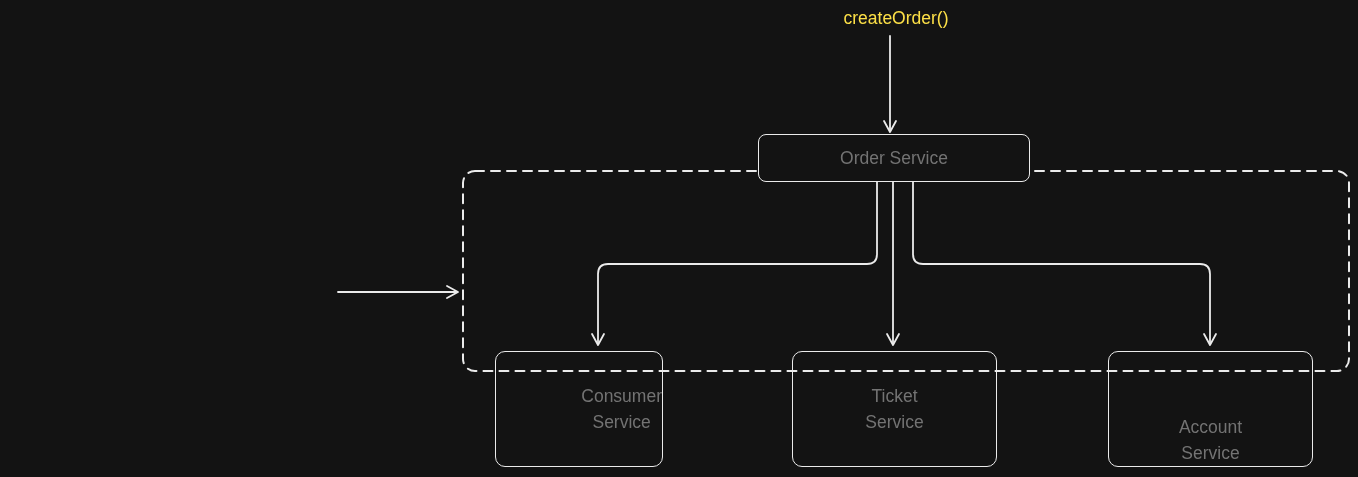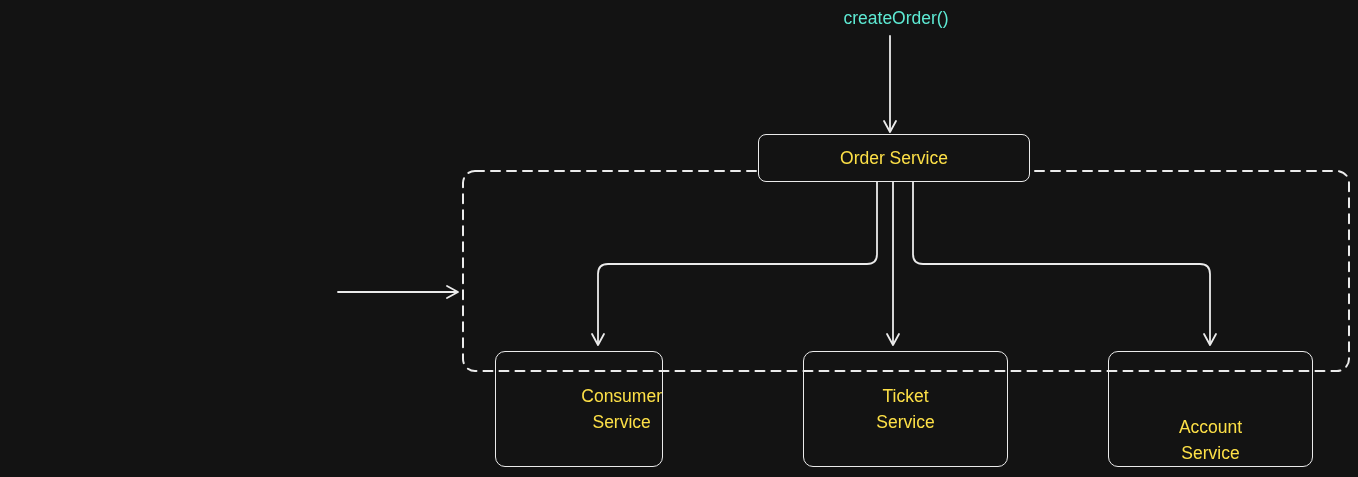--- a/index.html
+++ b/index.html
@@ -18,21 +18,21 @@
   }
   .stage svg.wires {
     position: absolute;
     left: 0; top: 0;
     width: 1358px; height: 477px;
     z-index: 1;
     pointer-events: none;
   }
   .label {
     position: absolute;
-    color: #5eead4;
+    color: #fde047;
     font-size: 17px;
     line-height: 26px;
     white-space: pre-line;
   }
   .top-label {
     left: 790px; top: 5px;
     width: 212px;
     text-align: center;
     font-size: 17.5px;
     z-index: 2;
@@ -51,36 +51,36 @@
   }
   .node {
     position: absolute;
     border: 1.6px solid #ebebeb;
     border-radius: 10px;
     background: transparent;
     display: flex;
     align-items: center;
     justify-content: center;
     text-align: center;
-    color: #fde047;
+    color: #737373;
     font-size: 17.5px;
     line-height: 26px;
     white-space: pre-line;
     box-sizing: border-box;
     z-index: 2;
   }
   .node.order {
     left: 758px; top: 134px;
     width: 272px; height: 48px;
     background: #131313; 
     border-radius: 8px;
     z-index: 3;
   }
   .node.consumer { left: 495px;  top: 351px; width: 168px; height: 116px; justify-content: flex-end; }
-  .node.ticket   { left: 792px;  top: 351px; width: 205px; height: 116px; margin-left: 11px; }
+  .node.ticket   { left: 792px;  top: 351px; width: 205px; height: 116px; }
   .node.account  { left: 1108px; top: 351px; width: 205px; height: 116px; align-items: flex-end; }
 </style>
 </head>
 <body>
 
 <div class="stage">
 
   <svg class="wires" viewBox="0 0 1358 477">
     <g fill="none" stroke="#ebebeb" stroke-width="1.8" stroke-linecap="round" stroke-linejoin="round">
 

